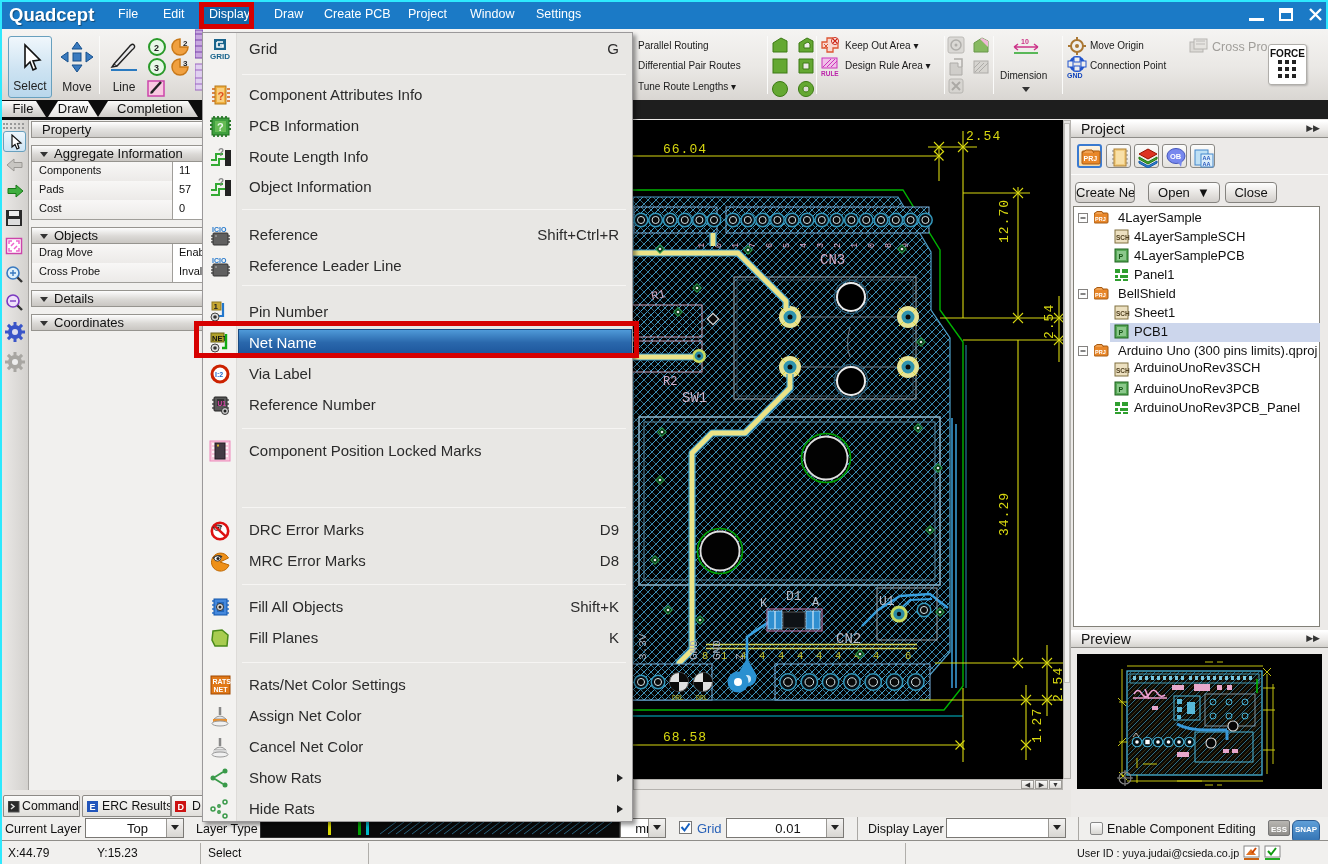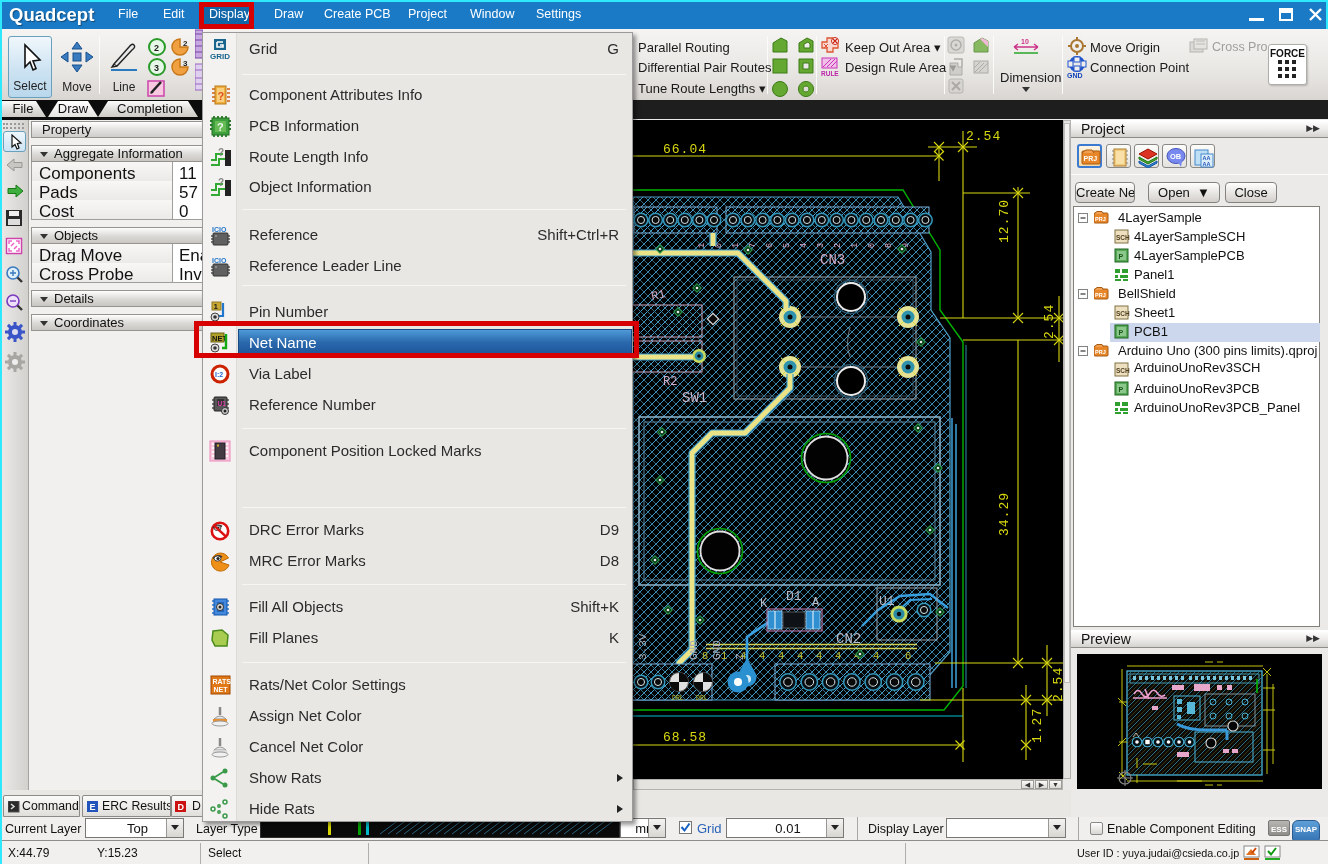--- a/index.html
+++ b/index.html
@@ -13,39 +13,39 @@
 .tmenu { top:7px; font-size:12.5px; color:#fff; }
 
 
 #ribbon { left:0; top:29px; width:1328px; height:72px;
   background:linear-gradient(#f5f4f2, #eae8e5 55%, #d9d6d2);
   border-bottom:1px solid #9a9893; }
 .rbtn { top:7px; width:44px; height:62px; text-align:center; font-size:12px; color:#222; }
 .rbtn .lbl { position:absolute; bottom:4px; width:100%; }
 #selbtn { background:linear-gradient(#f0f7fc,#cde3f2 55%,#b9d7ec); border:1px solid #68a0be; border-radius:3px; }
 .vsep { top:7px; width:1px; height:58px; background:#c0bdb8; border-right:1px solid #fbfbfa; }
-.rtext { font-size:13px; color:#1a1a1a; }
+.rtext { font-size:10px; color:#1a1a1a; }
 
 
 #tabrow { left:0; top:100px; width:202px; height:20px; background:#0c0c0c; }
 .ftab { top:1px; height:16px; background:linear-gradient(#fbfbfa,#dddbd8 60%,#cecbc7);
   font-size:13px; color:#111; text-align:center; }
 
 
 #leftstrip { left:0; top:120px; width:29px; height:670px;
   background:linear-gradient(90deg,#eceae8,#d3d1ce); border-right:1px solid #a5a3a0; }
 
 
 #proppanel { left:29px; top:120px; width:173px; height:670px; background:#f1f0ee; }
 .phead { left:2px; width:173px; height:17px; background:linear-gradient(#ffffff,#e3e2e0 50%,#cfcdca);
   border:1px solid #96948f; font-size:13px; color:#111; padding:0px 0 0 10px; }
 .shead { left:2px; width:173px; height:17px; background:linear-gradient(#fdfdfd,#dbd9d6 55%,#c9c6c2);
   border:1px solid #96948f; font-size:13px; color:#111; padding:0px 0 0 22px; }
 .shead:before { content:""; position:absolute; left:8px; top:6px; border-left:4px solid transparent; border-right:4px solid transparent; border-top:5px solid #333; }
-.prow { left:2px; width:173px; height:20px; border:1px solid #a09e9a; border-top:none; font-size:17px; color:#111; background:linear-gradient(#f8f7f6,#eceae8); }
+.prow { left:2px; width:173px; height:20px; border:1px solid #a09e9a; border-top:none; font-size:11px; color:#111; background:linear-gradient(#f8f7f6,#eceae8); }
 .prow .k { position:absolute; left:7px; top:2px; }
 .prow .v { position:absolute; left:140px; top:0px; width:33px; height:19px; background:#fff; border-left:1px solid #a09e9a; padding:2px 0 0 6px; overflow:visible; white-space:nowrap; }
 
 
 #docstrip { left:202px; top:100px; width:1126px; height:19px; background:#1e1e1e; }
 #hscroll { left:633px; top:779px; width:430px; height:11px; background:#e5e3e0; border:1px solid #b4b2ae; }
 #vscroll { left:1063px; top:120px; width:8px; height:659px; background:#e5e3e0; border:1px solid #b4b2ae; }
 .sbtn { background:linear-gradient(#fafaf9,#dcdad6); border:1px solid #9d9b97; }
 
 

